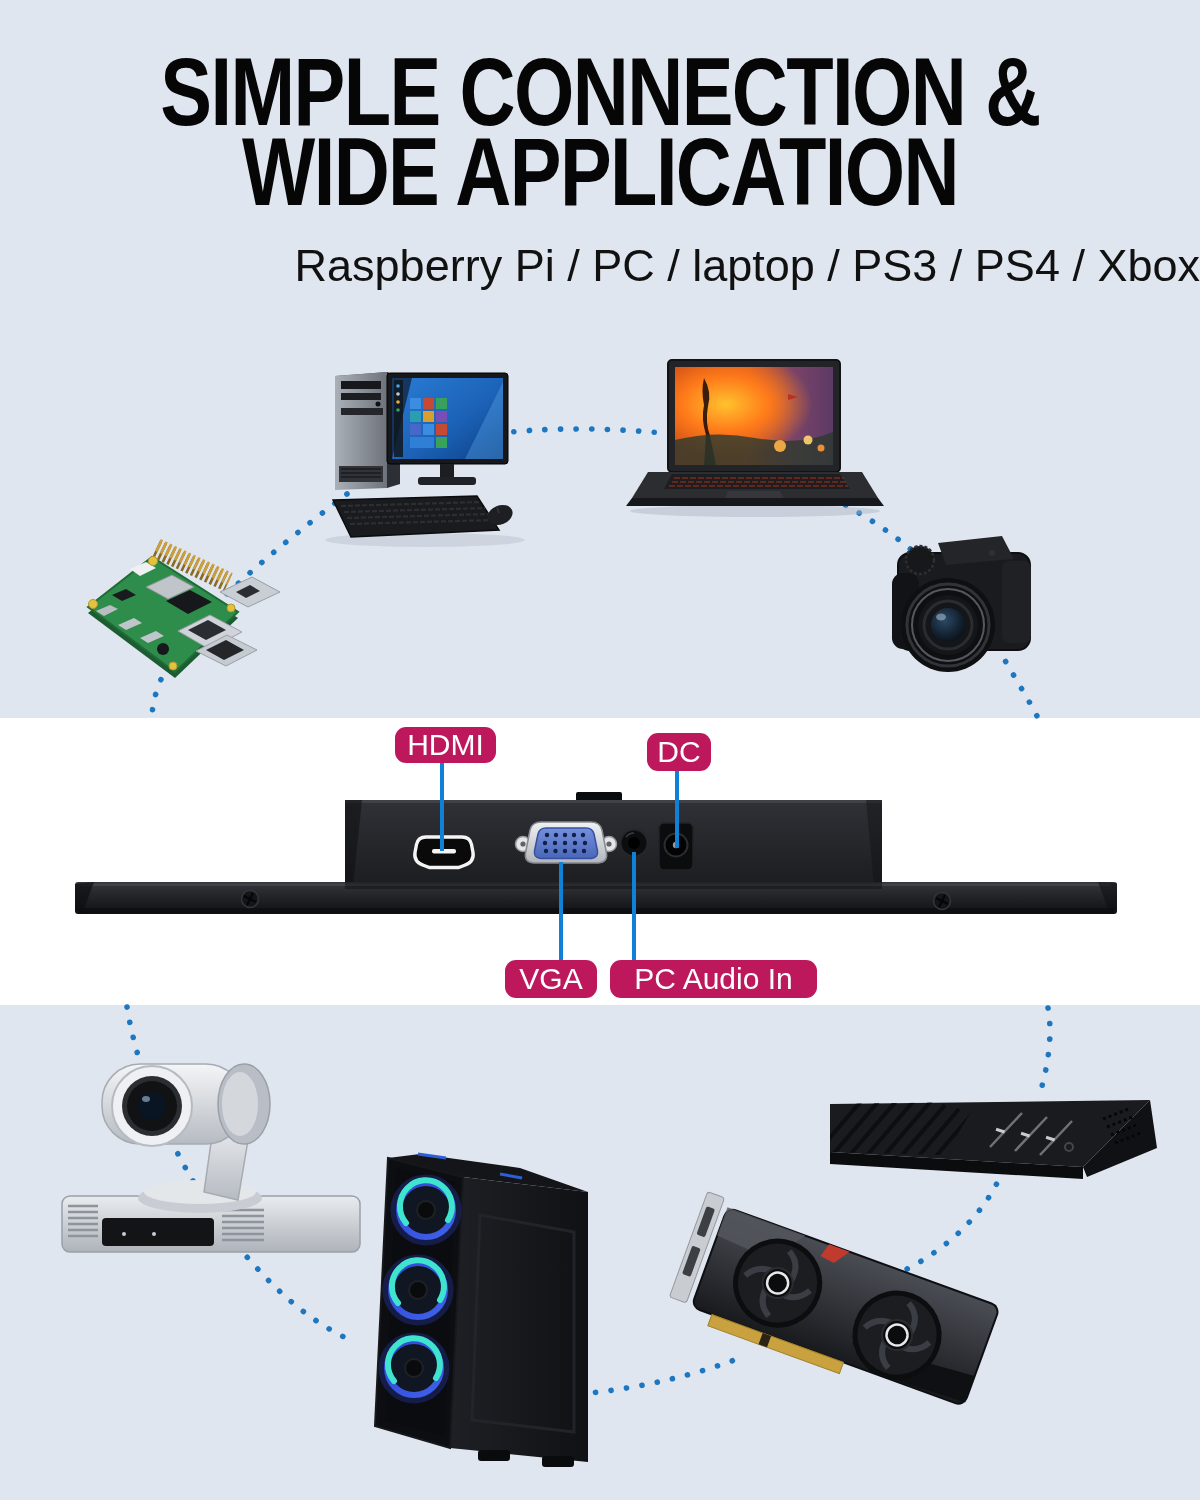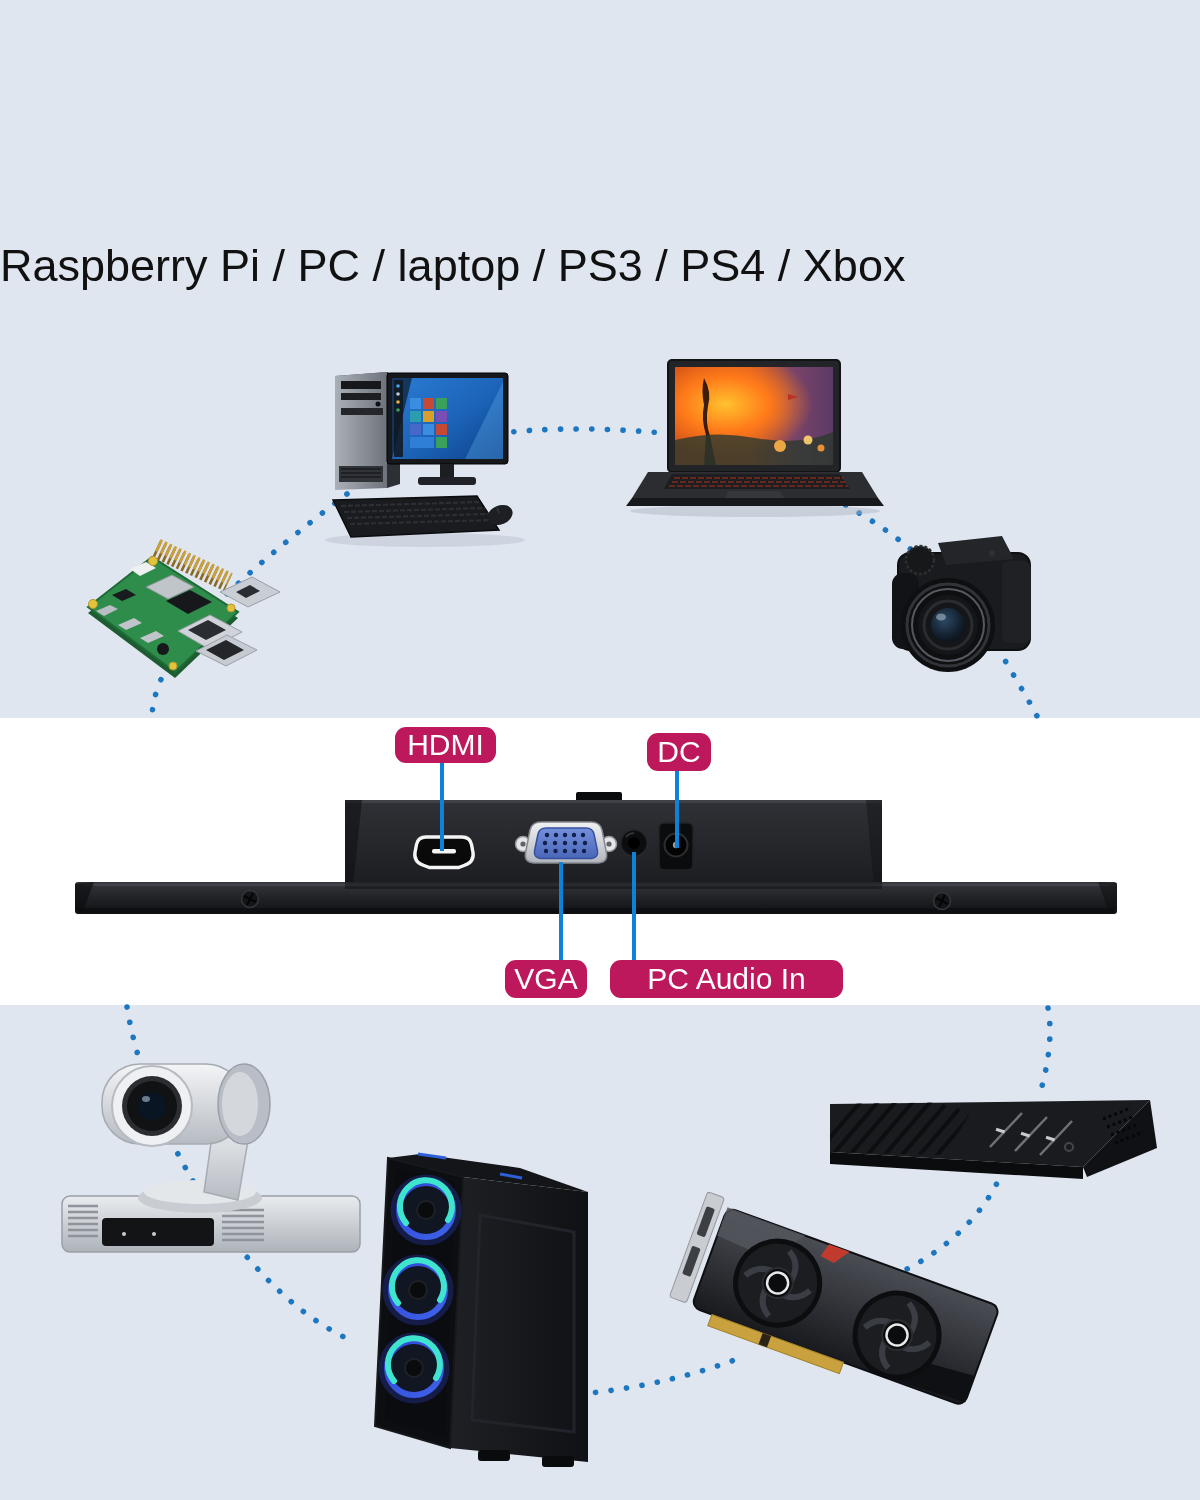--- a/index.html
+++ b/index.html
@@ -7,48 +7,52 @@
     position:relative;width:1200px;height:1500px;margin:0 auto;
     background:#e0e6f0;overflow:hidden;
     font-family:"Liberation Sans","DejaVu Sans",sans-serif;
   }
   
   .band{position:absolute;left:0;top:718px;width:1200px;height:287px;background:#ffffff;z-index:1;}
   
   .title-wrap{position:absolute;left:0;top:52px;width:1200px;text-align:center;z-index:3;color:#060606;}
   .title-line{display:block;font-size:97px;font-weight:bold;line-height:0.82;letter-spacing:-2px;
     transform:scaleX(0.80);transform-origin:50% 50%;white-space:nowrap;}
-  .subtitle{position:absolute;left:0;top:240px;width:1200px;text-align:left;font-size:45px;
+  .subtitle{position:absolute;left:0;top:240px;width:1200px;text-align:right;font-size:45px;
     color:#111;z-index:3;letter-spacing:0px;}
   
   #dots-overlay{position:absolute;left:0;top:0;z-index:2;}
   .dotline{fill:none;stroke:#1c77c0;stroke-width:5.6;stroke-linecap:round;stroke-dasharray:0.1 15.5;}
   
   .dev{position:absolute;z-index:3;}
   
   #ports-svg{position:absolute;left:0;top:718px;z-index:4;}
   .cline{position:absolute;width:4px;background:#0f81d7;z-index:5;}
   .pill{position:absolute;z-index:6;background:#be185d;color:#fff;border-radius:11px;
     display:flex;align-items:center;justify-content:center;font-size:30px;white-space:nowrap;}
   #pill-hdmi{left:395px;top:727px;width:101px;height:36px;}
   #pill-dc{left:647px;top:733px;width:64px;height:38px;text-align:center;}
-  #pill-vga{left:505px;top:960px;width:82px;height:38px;}
-  #pill-audio{left:610px;top:960px;width:233px;height:38px;}
+  #pill-vga{left:505px;top:960px;width:92px;height:38px;}
+  #pill-audio{left:610px;top:960px;width:207px;height:38px;}
   #cl-hdmi{left:440px;top:761px;height:90px;}
   #cl-dc{left:675px;top:769px;height:79px;}
   #cl-vga{left:559px;top:862px;height:100px;}
   #cl-audio{left:632px;top:852px;height:110px;}
 </style>
 </head>
 <body>
 
 <div id="canvas">
 
   <div class="band"></div>
 
+  <div class="title-wrap">
+    <span class="title-line">SIMPLE CONNECTION &amp;</span>
+    <span class="title-line">WIDE APPLICATION</span>
+  </div>
   <div class="subtitle">Raspberry Pi / PC / laptop / PS3 / PS4 / Xbox</div>
 
   <svg id="dots-overlay" width="1200" height="1500" viewBox="0 0 1200 1500">
     <path class="dotline" d="M 483 436 C 540 425 645 427 721 441"></path>
     <path class="dotline" d="M 347 494 C 300 530 230 585 190 633 C 162 668 153 695 152 716"></path>
     <path class="dotline" d="M 818 491 C 848 505 885 527 915 553"></path>
     <path class="dotline" d="M 998 648 C 1010 670 1026 695 1037 716"></path>
     <path class="dotline" d="M 127 1007 C 137 1070 172 1168 247 1257 C 287 1303 317 1324 350 1340"></path>
     <path class="dotline" d="M 580 1394 C 638 1389 700 1374 742 1357"></path>
     <path class="dotline" d="M 1003 1170 C 985 1215 945 1250 905 1270"></path>

